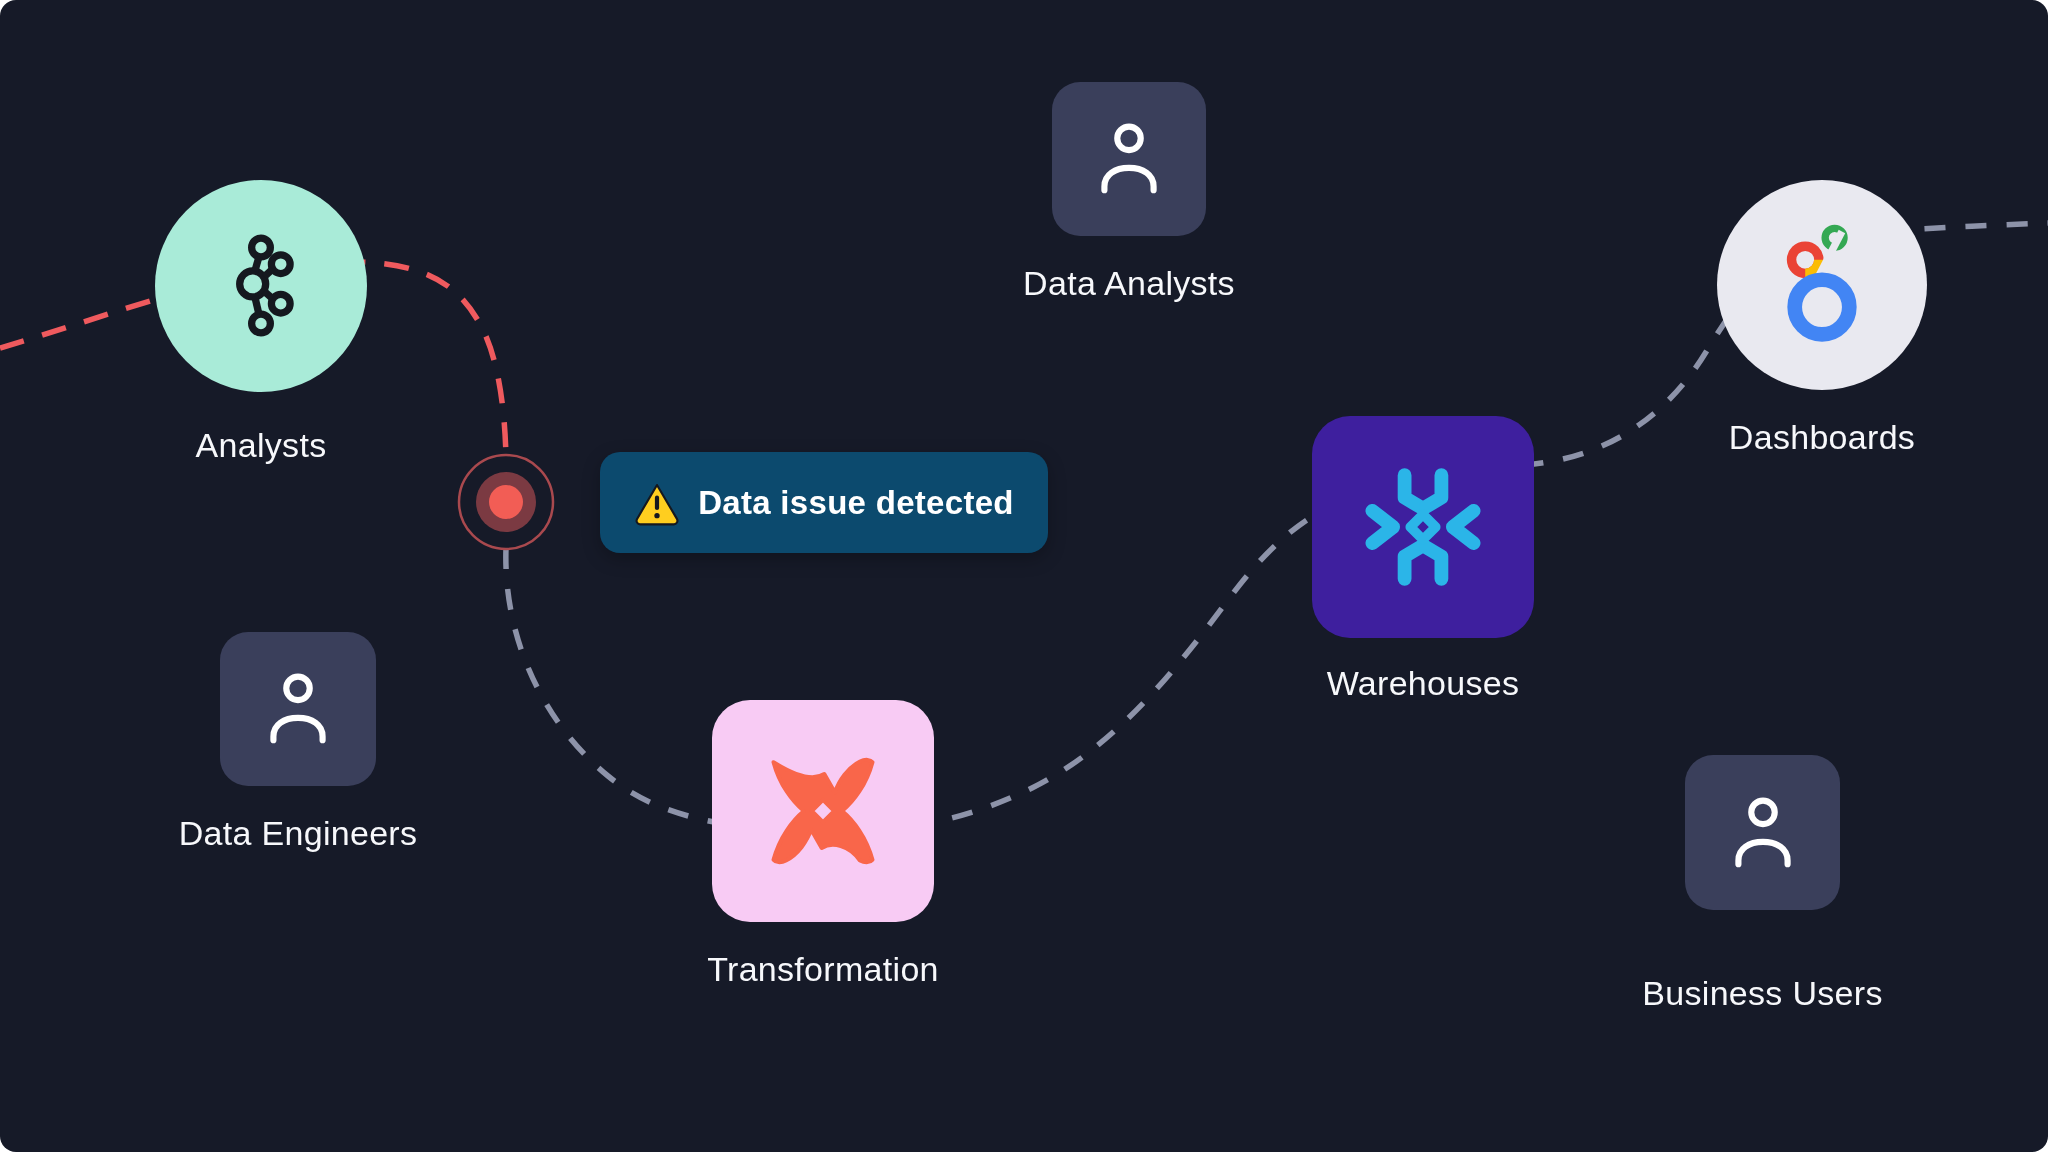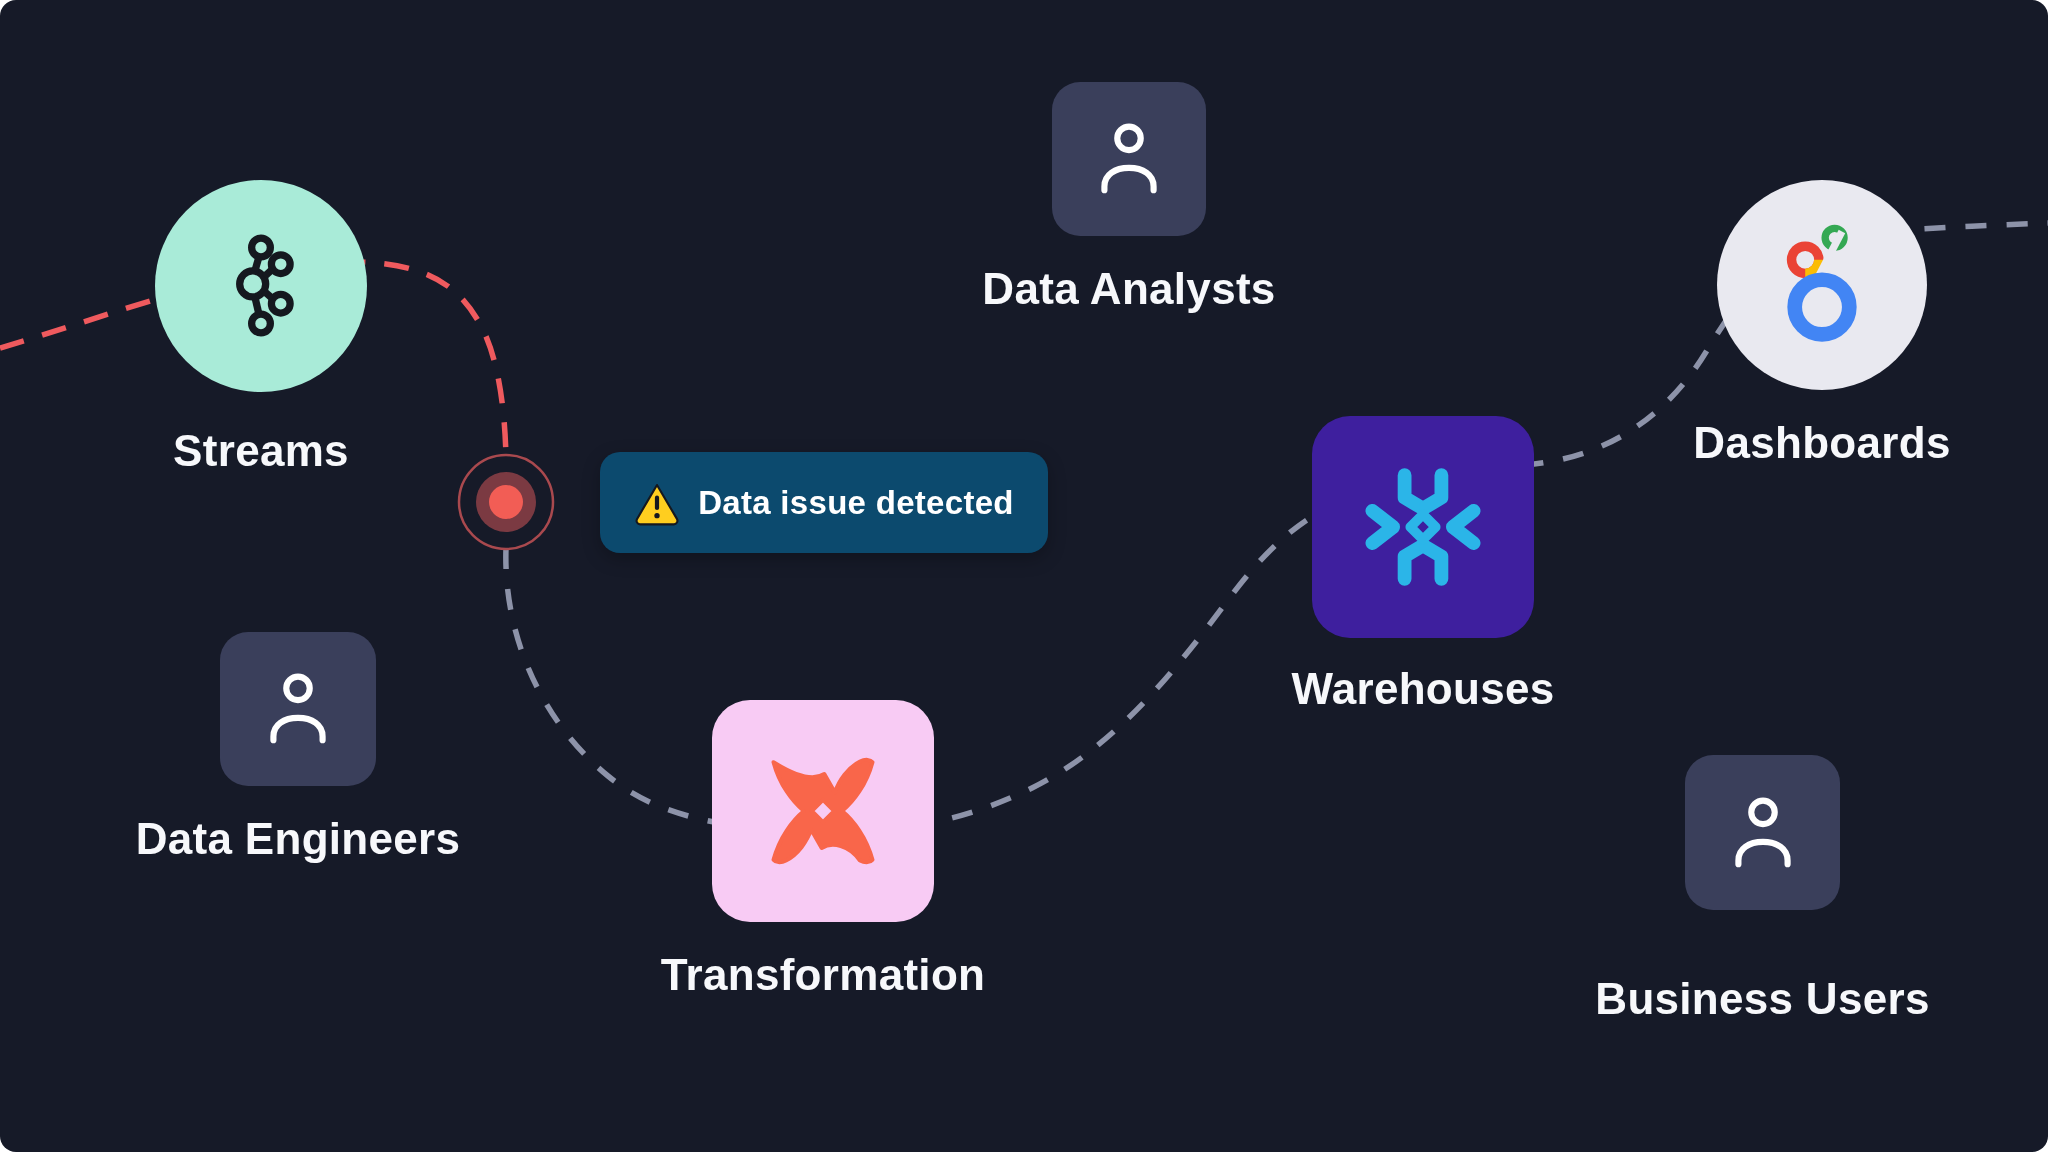--- a/index.html
+++ b/index.html
@@ -8,21 +8,21 @@
     border-radius:16px;overflow:hidden;
     font-family:"Liberation Sans",sans-serif;
   }
   .connector-layer{position:absolute;left:0;top:0;width:2048px;height:1152px;}
   .node{position:absolute;display:flex;flex-direction:column;align-items:center;}
   .shape{display:flex;align-items:center;justify-content:center;flex:0 0 auto;}
   .shape-circle{border-radius:50%;}
   .shape-card{border-radius:28px;}
   .shape-card-lg{border-radius:38px;}
   .label{
-    font-size:44px;font-weight:700;color:#F7F8FB;white-space:nowrap;
+    font-size:34px;font-weight:400;color:#F7F8FB;white-space:nowrap;
     letter-spacing:.3px;text-align:center;
   }
   
   #node-streams{left:155px;top:180px;width:212px;}
   #node-streams .shape{width:212px;height:212px;background:#A9EBD8;}
   #node-streams .label{margin-top:34px;}
 
   #node-data-analysts{left:1052px;top:82px;width:154px;}
   #node-data-analysts .shape{width:154px;height:154px;background:#3A3F5B;}
   #node-data-analysts .label{margin-top:28px;}
@@ -91,21 +91,21 @@
           <circle cx="30" cy="86" r="9"></circle>
           <circle cx="49" cy="29" r="9"></circle>
           <circle cx="49" cy="67" r="9"></circle>
           <line x1="28" y1="22" x2="24" y2="36"></line>
           <line x1="24" y1="60" x2="28" y2="77"></line>
           <line x1="33" y1="41" x2="41" y2="34"></line>
           <line x1="33" y1="55" x2="41" y2="62"></line>
         </g>
       </svg>
     </div>
-    <div class="label">Streams</div>
+    <div class="label">Analysts</div>
   </div>
 
   <div class="node" id="node-data-analysts">
     <div class="shape shape-card">
       <svg width="72" height="76" viewBox="0 0 64 68">
         <g fill="none" stroke="#FFFFFF" stroke-width="5.5" stroke-linecap="round">
           <circle cx="32" cy="15.5" r="10.5"></circle>
           <path d="M10 62 v-3.5 c0-10.5 9.5-16.5 22-16.5 s22 6 22 16.5 V 62"></path>
         </g>
       </svg>

